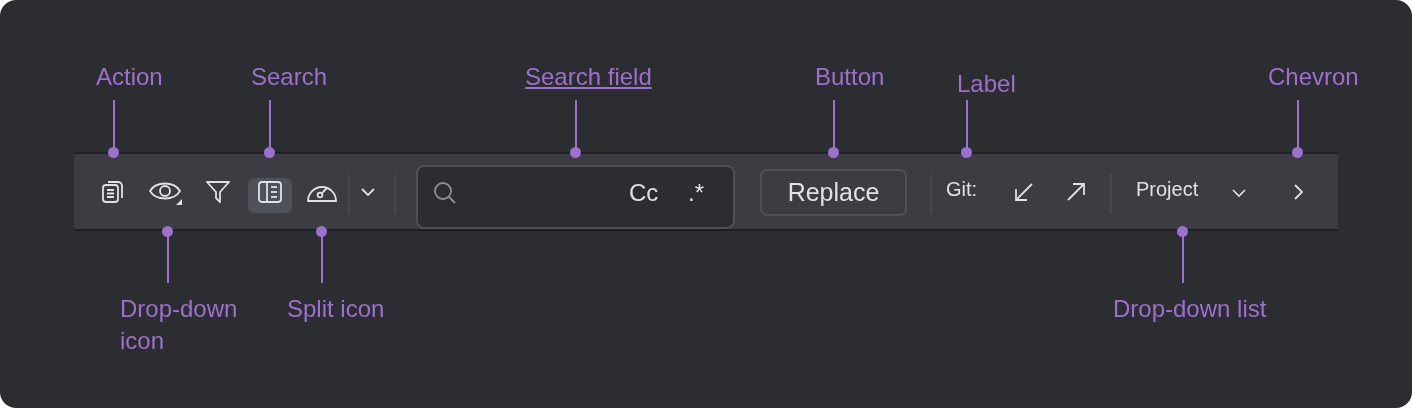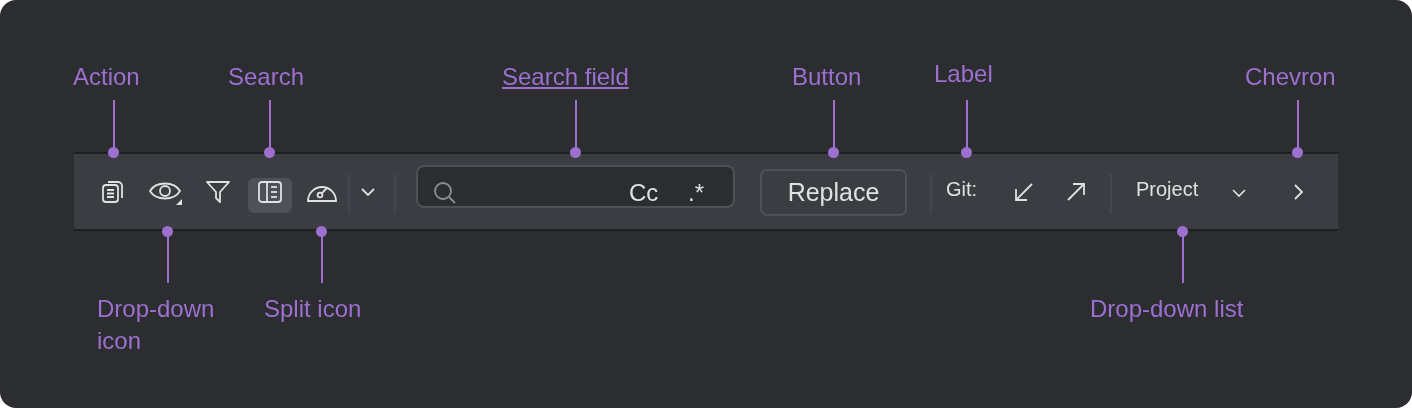--- a/index.html
+++ b/index.html
@@ -1,26 +1,26 @@
 <!DOCTYPE html>
 <html><head>
 <meta charset="utf-8">
 <style>
   html, body { margin:0; padding:0; background:#ffffff; }
   body { width:1412px; height:408px; overflow:hidden; font-family:"Liberation Sans", sans-serif; }
   .frame { position:absolute; left:0; top:0; width:1412px; height:408px; background:#2b2d30; border-radius:16px; overflow:hidden; }
-  .callout-label { position:absolute; color:#9d70cf; font-size:24px; line-height:32px; white-space:nowrap; font-family:"Liberation Sans", sans-serif; }
+  .callout-label { position:absolute; color:#9d70cf; font-size:24px; line-height:32px; white-space:nowrap; font-family:"Liberation Sans", sans-serif;margin-left:23px; }
   .callout-line { position:absolute; width:2px; background:#9d70cf; }
   .callout-dot { position:absolute; width:11px; height:11px; border-radius:50%; background:#9d70cf; z-index:3; }
   .toolbar { position:absolute; left:74px; top:152px; width:1264px; height:79px; background:#3b3d43; border-top:2px solid #1f2023; border-bottom:2px solid #1f2023; box-sizing:border-box; }
   .icon-btn { position:absolute; top:24px; width:28px; height:28px; display:flex; align-items:center; justify-content:center; }
   .icon-btn svg { display:block; }
   .toggle-on { position:absolute; left:174px; top:24px; width:44px; height:35px; background:#4e5157; border-radius:6px; }
   .sep { position:absolute; top:20px; width:2px; height:40px; background:#45474c; }
-  .search { position:absolute; left:342px; top:11px; width:319px; height:43px; background:#2b2d30; border:2px solid #4e5157; border-radius:8px; box-sizing:border-box; }
+  .search { position:absolute; left:342px; top:11px; width:319px; height:64px; background:#2b2d30; border:2px solid #4e5157; border-radius:8px; box-sizing:border-box; }
   .search-text { position:absolute; color:#dfe1e5; font-size:24px; top:12px; }
   .btn { position:absolute; left:686px; top:15px; width:147px; height:47px; border:2px solid #4e5157; border-radius:7px; box-sizing:border-box; background:#3b3d43; color:#dfe1e5; font-size:25px; display:flex; align-items:center; justify-content:center; }
   .txt { position:absolute; color:#dfe1e5; font-size:20px; top:24px; }
 </style>
 </head>
 <body>
 
 <div class="frame">
 
   <div class="callout-label" style="left:73px;top:61px;">Action</div>
@@ -32,21 +32,21 @@
   <div class="callout-dot" style="left:264px;top:147px;"></div>
 
   <div class="callout-label" style="left:502px;top:61px;text-decoration:underline;">Search field</div>
   <div class="callout-line" style="left:575px;top:100px;height:52px;"></div>
   <div class="callout-dot" style="left:570px;top:147px;"></div>
 
   <div class="callout-label" style="left:792px;top:61px;text-align:right;">Button</div>
   <div class="callout-line" style="left:833px;top:100px;height:52px;"></div>
   <div class="callout-dot" style="left:828px;top:147px;"></div>
 
-  <div class="callout-label" style="left:934px;top:58px;">Label</div>
+  <div class="callout-label" style="left:934px;top:68px;">Label</div>
   <div class="callout-line" style="left:966px;top:100px;height:52px;"></div>
   <div class="callout-dot" style="left:961px;top:147px;"></div>
 
   <div class="callout-label" style="left:1245px;top:61px;">Chevron</div>
   <div class="callout-line" style="left:1297px;top:100px;height:52px;"></div>
   <div class="callout-dot" style="left:1292px;top:147px;"></div>
 
   <div class="callout-dot" style="left:162px;top:226px;"></div>
   <div class="callout-line" style="left:167px;top:231px;height:52px;"></div>
   <div class="callout-label" style="left:97px;top:293px;">Drop-down</div>

